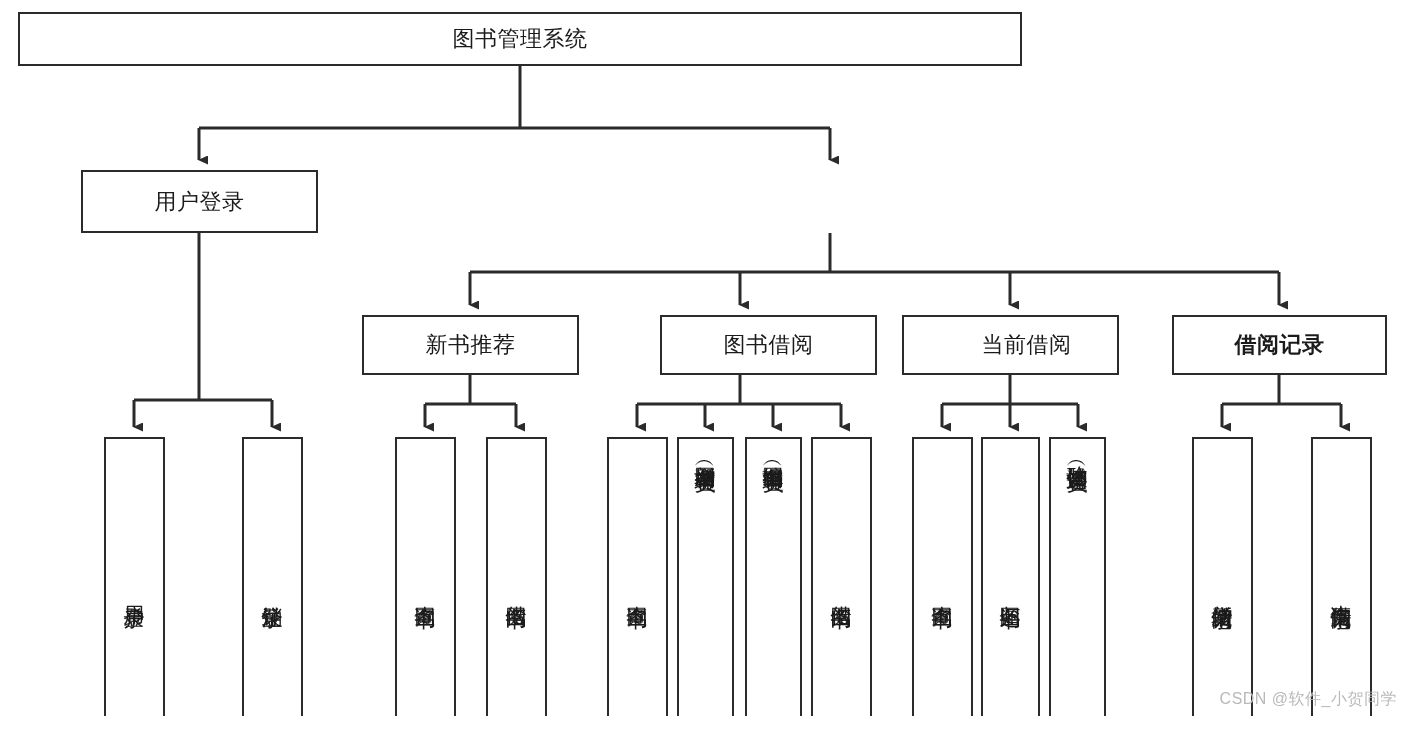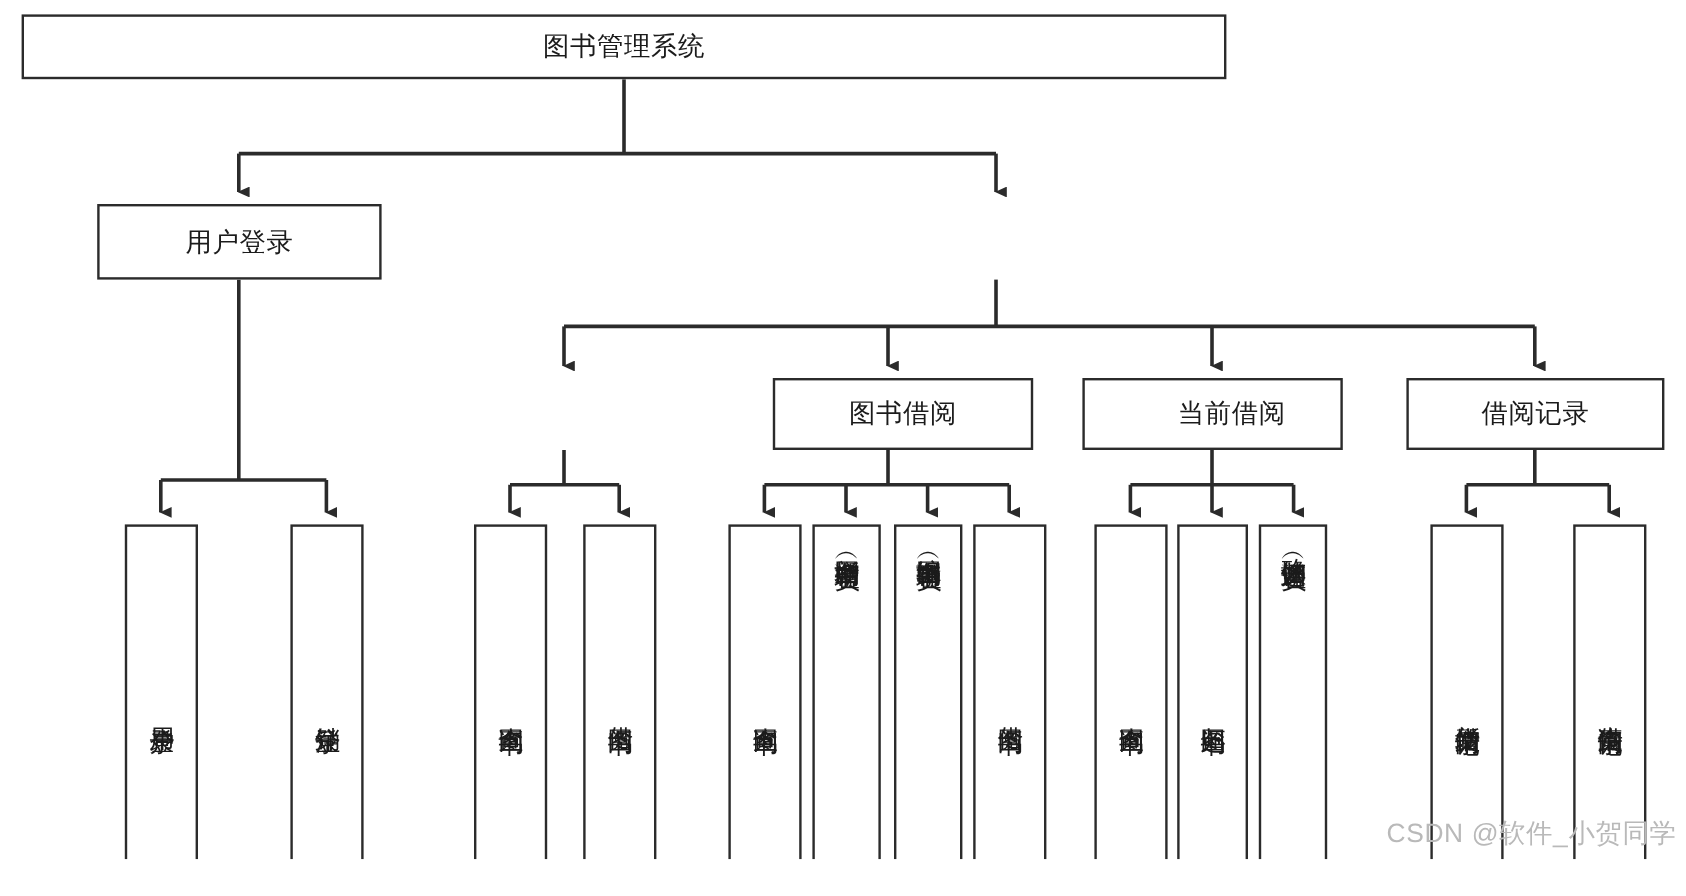--- a/index.html
+++ b/index.html
@@ -54,21 +54,21 @@
     text-orientation: upright;
     white-space: nowrap;
   }
   .node.horiz .label {
     white-space: nowrap;
   }
   #watermark {
     position: absolute;
     right: 8px;
     bottom: 6px;
-    font-size: 22px;
+    font-size: 16px;
     color: #b9b9b9;
     white-space: nowrap;
     letter-spacing: 0.5px;
     margin-top: 19px;
   }
 </style>
 </head>
 <body>
 
 <div id="canvas">
@@ -125,30 +125,33 @@
 
   <div class="node horiz" style="left:18px; top:12px; width:1004px; height:54px;">
     <span class="label">图书管理系统</span>
   </div>
 
   <div class="node horiz" style="left:81px; top:170px; width:237px; height:63px;">
     <span class="label">用户登录</span>
   </div>
 
 
-
-  <div class="node horiz" style="left:644px; top:315px; width:217px; height:60px;">
+  <div class="node horiz" style="left:362px; top:315px; width:217px; height:60px;">
+    <span class="label">新书推荐</span>
+  </div>
+
+  <div class="node horiz" style="left:660px; top:315px; width:217px; height:60px;">
     <span class="label">图书借阅</span>
   </div>
 
   <div class="node horiz" style="left:902px; top:315px; width:217px; height:60px;padding-left:32px;">
     <span class="label">当前借阅</span>
   </div>
 
-  <div class="node horiz" style="left:1172px; top:315px; width:215px; height:60px;">
+  <div class="node horiz" style="left:1172px; top:315px; width:215px; height:60px;font-weight:bold;">
     <span class="label">借阅记录</span>
   </div>
 
   <div class="node vert mid" style="left:104px; top:437px; width:61px; height:298px;">
     <span class="label">用户登录</span>
   </div>
 
   <div class="node vert mid" style="left:242px; top:437px; width:61px; height:298px;">
     <span class="label">注销登录</span>
   </div>

